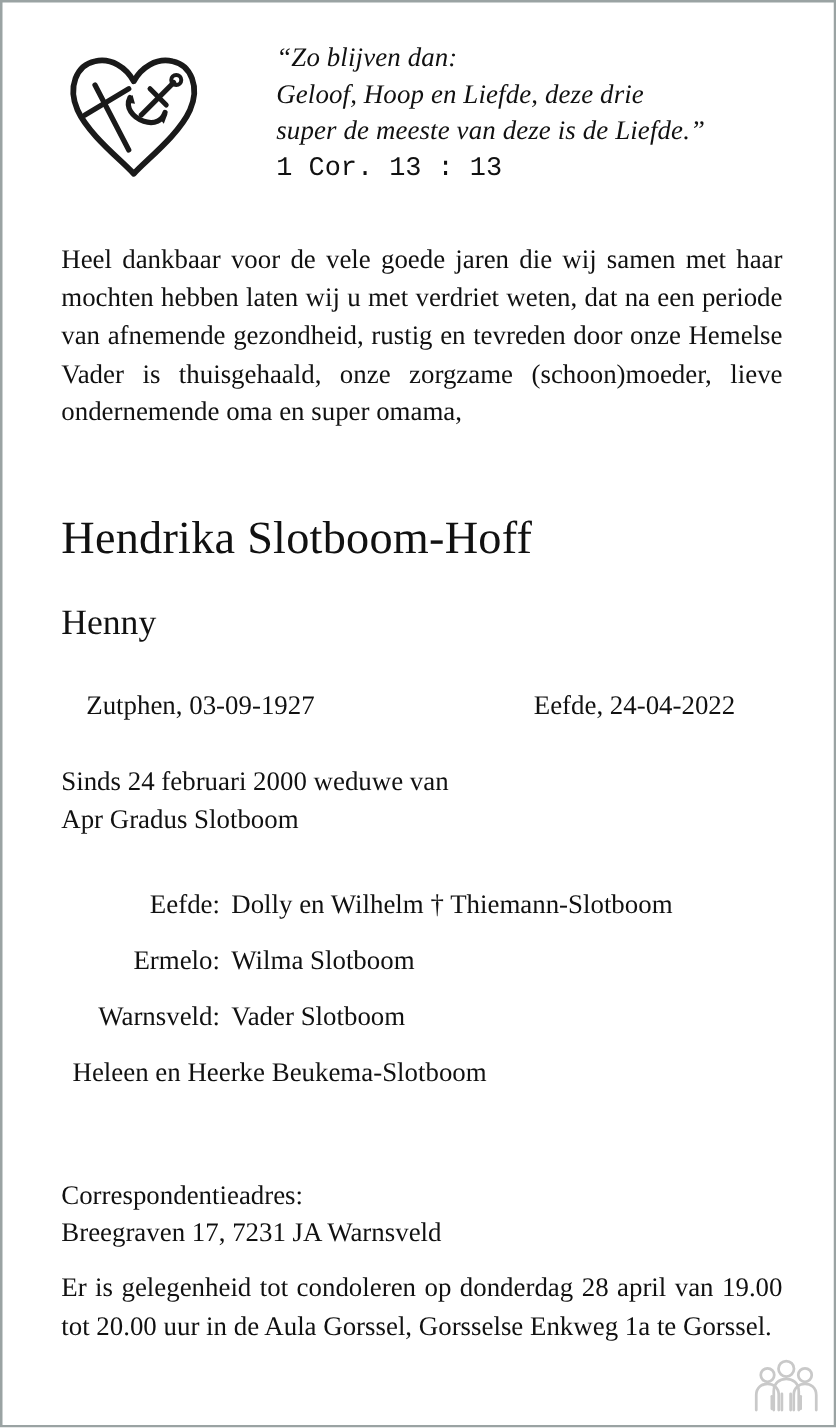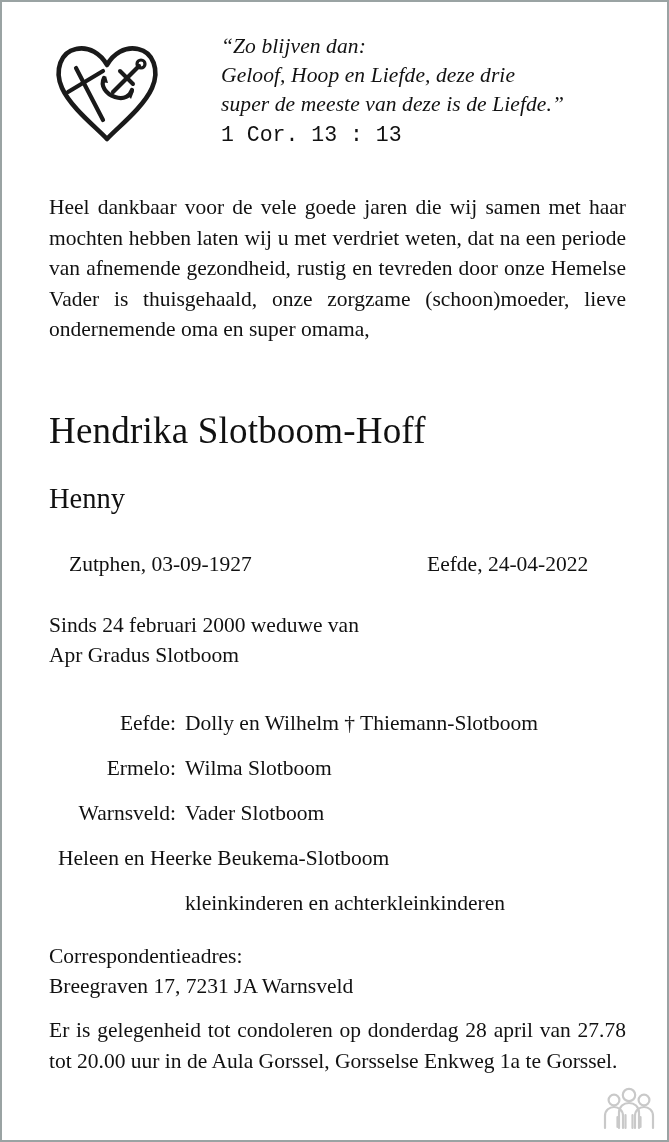--- a/index.html
+++ b/index.html
@@ -238,32 +238,28 @@
         <span class="fam-place">Ermelo:</span>
         <span class="fam-people">Wilma Slotboom</span>
       </div>
       <div class="family-row">
         <span class="fam-place">Warnsveld:</span>
         <span class="fam-people">Vader Slotboom</span>
       </div>
       <div class="family-row">
         <span class="fam-people">Heleen en Heerke Beukema-Slotboom</span>
       </div>
-      <div class="family-row">
-        <span class="fam-place"></span>
-        <span class="fam-people">kleinkinderen en achterkleinkinderen</span>
-      </div>
     </div>
 
     <div class="corr">
       <div>Correspondentieadres:</div>
       <div>Breegraven 17, 7231 JA  Warnsveld</div>
     </div>
 
-    <div class="closing">Er is gelegenheid tot condoleren op donderdag 28 april van 27.78 tot 20.00 uur in de Aula Gorssel, Gorsselse Enkweg 1a te Gorssel.</div>
+    <div class="closing">Er is gelegenheid tot condoleren op donderdag 28 april van 19.00 tot 20.00 uur in de Aula Gorssel, Gorsselse Enkweg 1a te Gorssel.</div>
 
   </div>
 
   <div class="watermark">
     <svg viewBox="0 0 56 46" width="56" height="46" aria-hidden="true">
       <g fill="none" stroke="#c9c9c9" stroke-width="2.2" stroke-linecap="round" stroke-linejoin="round">
         <circle cx="13" cy="14" r="5.4"></circle>
         <circle cx="28" cy="9" r="6.2"></circle>
         <circle cx="43" cy="14" r="5.4"></circle>
         <path d="M4 42 V30 C4 24 8.6 21 13 21 C17.4 21 22 24 22 30 V42"></path>

